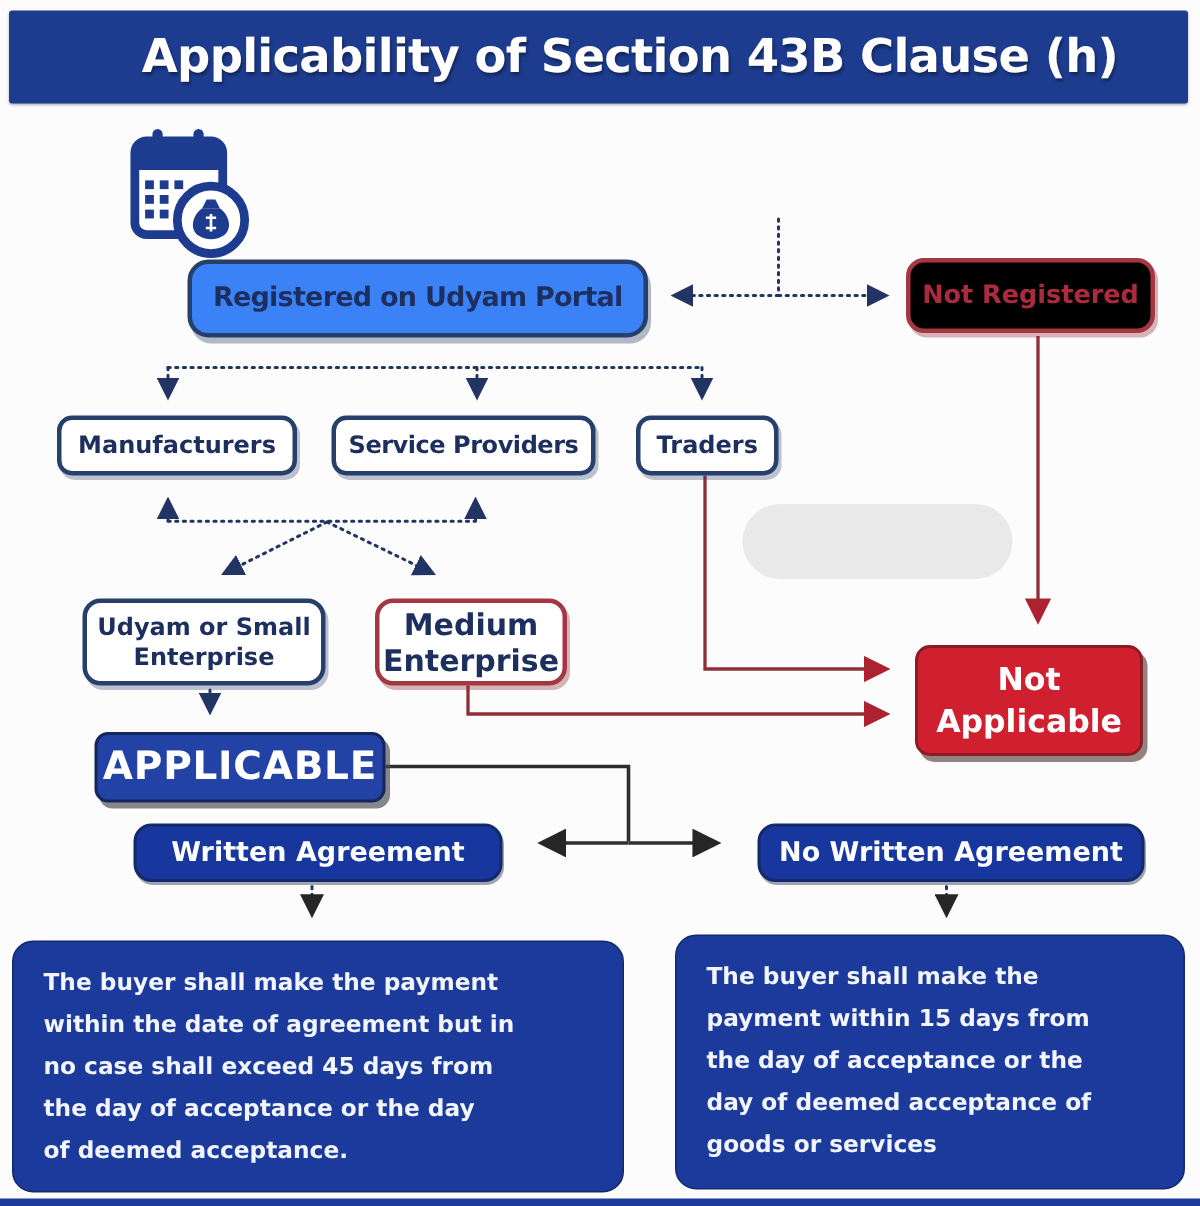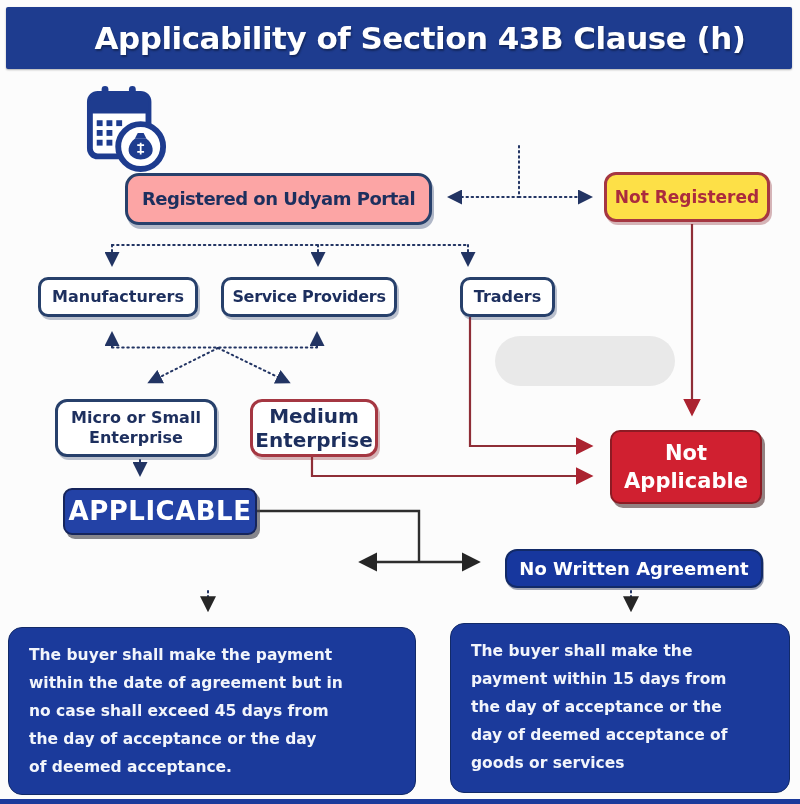--- a/index.html
+++ b/index.html
@@ -24,25 +24,25 @@
     z-index:2;white-space:nowrap;
   }
   
   .node{
     position:absolute;box-sizing:border-box;z-index:2;
     display:flex;align-items:center;justify-content:center;text-align:center;
     color:#1d2f5e;background:#ffffff;border:3px solid #27406b;border-radius:12px;
     white-space:pre-line;line-height:1.22;
     box-shadow:2px 3px 0 rgba(35,55,100,.30);
   }
-  .registered{left:125px;top:173px;width:307px;height:52px;background:#fca5a5;font-size:18px;letter-spacing:-0.5px;border-radius:14px;box-shadow:2px 4px 0 rgba(35,55,100,.35);}
-  .not-registered{left:604px;top:172px;width:166px;height:50px;background:#fde047;border-color:#a53742;color:#ab2b3e;font-size:17px;box-shadow:2px 3px 0 rgba(140,45,55,.35);}
+  .registered{left:125px;top:173px;width:307px;height:52px;background:#3b82f6;font-size:18px;letter-spacing:-0.5px;border-radius:14px;box-shadow:2px 4px 0 rgba(35,55,100,.35);}
+  .not-registered{left:604px;top:172px;width:166px;height:50px;background:#000000;border-color:#a53742;color:#ab2b3e;font-size:17px;box-shadow:2px 3px 0 rgba(140,45,55,.35);}
   .manufacturers{left:38px;top:277px;width:160px;height:40px;font-size:16px;border-radius:10px;}
   .service-providers{left:221px;top:277px;width:176px;height:40px;font-size:16px;letter-spacing:-0.3px;border-radius:10px;}
-  .traders{left:424px;top:277px;width:95px;height:40px;font-size:16px;border-radius:10px;margin-left:36px;}
+  .traders{left:424px;top:277px;width:95px;height:40px;font-size:16px;border-radius:10px;}
   .micro-small{left:55px;top:399px;width:162px;height:58px;font-size:16px;}
   .medium{left:250px;top:399px;width:128px;height:58px;font-size:20px;border-color:#a53742;box-shadow:2px 3px 0 rgba(140,45,55,.35);}
   .applicable{
     left:63px;top:488px;width:194px;height:47px;background:#2342a6;border:2px solid #16255c;
     color:#ffffff;font-size:26px;letter-spacing:0.5px;border-radius:9px;
     box-shadow:3px 4px 0 rgba(70,70,80,.65);
   }
   .not-applicable{
     left:610px;top:430px;width:152px;height:74px;background:#d02030;border:2px solid #8c1b24;
     color:#ffffff;font-size:21px;border-radius:10px;line-height:1.35;
@@ -140,27 +140,28 @@
     <path d="M56,60 v12 M52.5,62.5 h7 M52.5,69.5 h7" stroke="#ffffff" stroke-width="1.8" fill="none"></path>
   </svg>
 
   <div class="abs blob"></div>
 
   <div class="node registered">Registered on Udyam Portal</div>
   <div class="node not-registered">Not Registered</div>
   <div class="node manufacturers">Manufacturers</div>
   <div class="node service-providers">Service Providers</div>
   <div class="node traders">Traders</div>
-  <div class="node micro-small">Micro or Small
+  <div class="node micro-small">Udyam or Small
 Enterprise</div>
   <div class="node medium">Medium
 Enterprise</div>
   <div class="node applicable">APPLICABLE</div>
   <div class="node not-applicable">Not
 Applicable</div>
+  <div class="node written">Written Agreement</div>
   <div class="node no-written">No Written Agreement</div>
 
   <div class="detail-box detail-left">The buyer shall make the payment
 within the date of agreement but in
 no case shall exceed 45 days from
 the day of acceptance or the day
 of deemed acceptance.</div>
   <div class="detail-box detail-right">The buyer shall make the
 payment within 15 days from
 the day of acceptance or the

